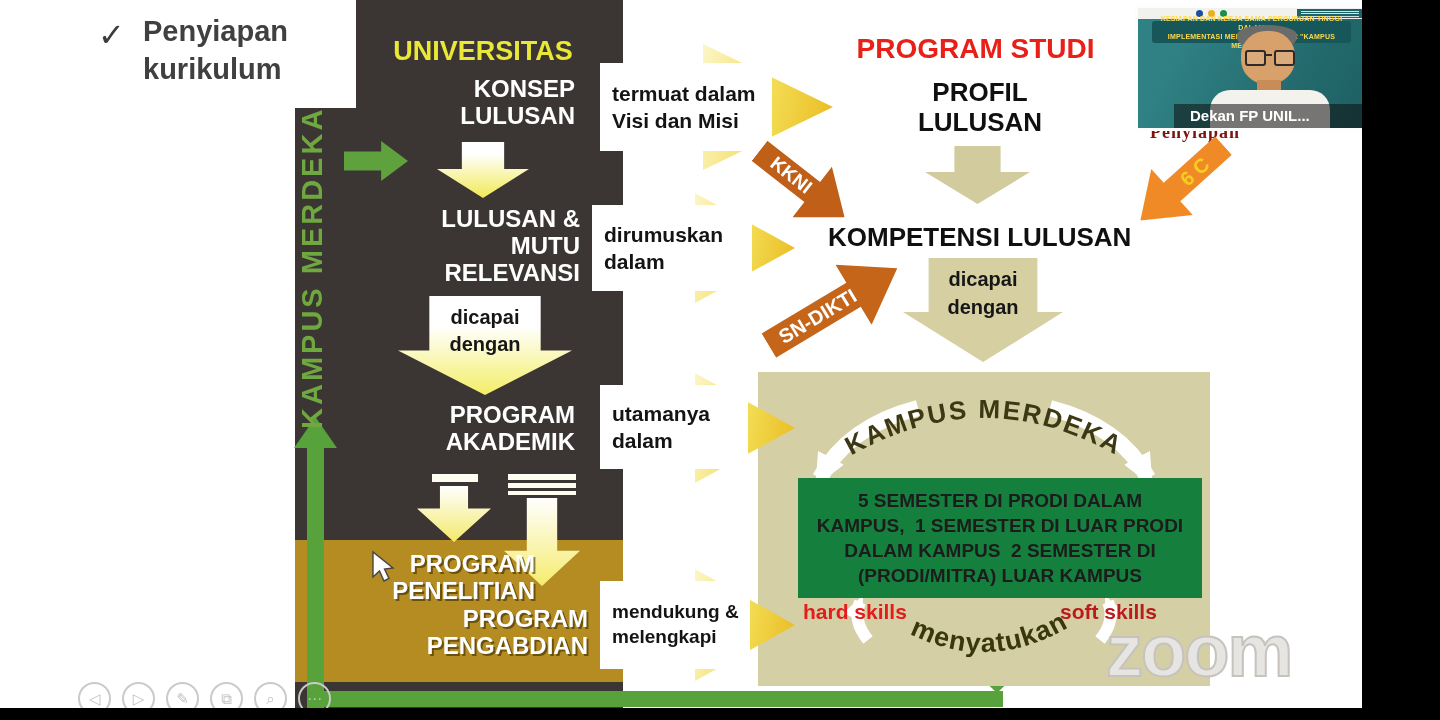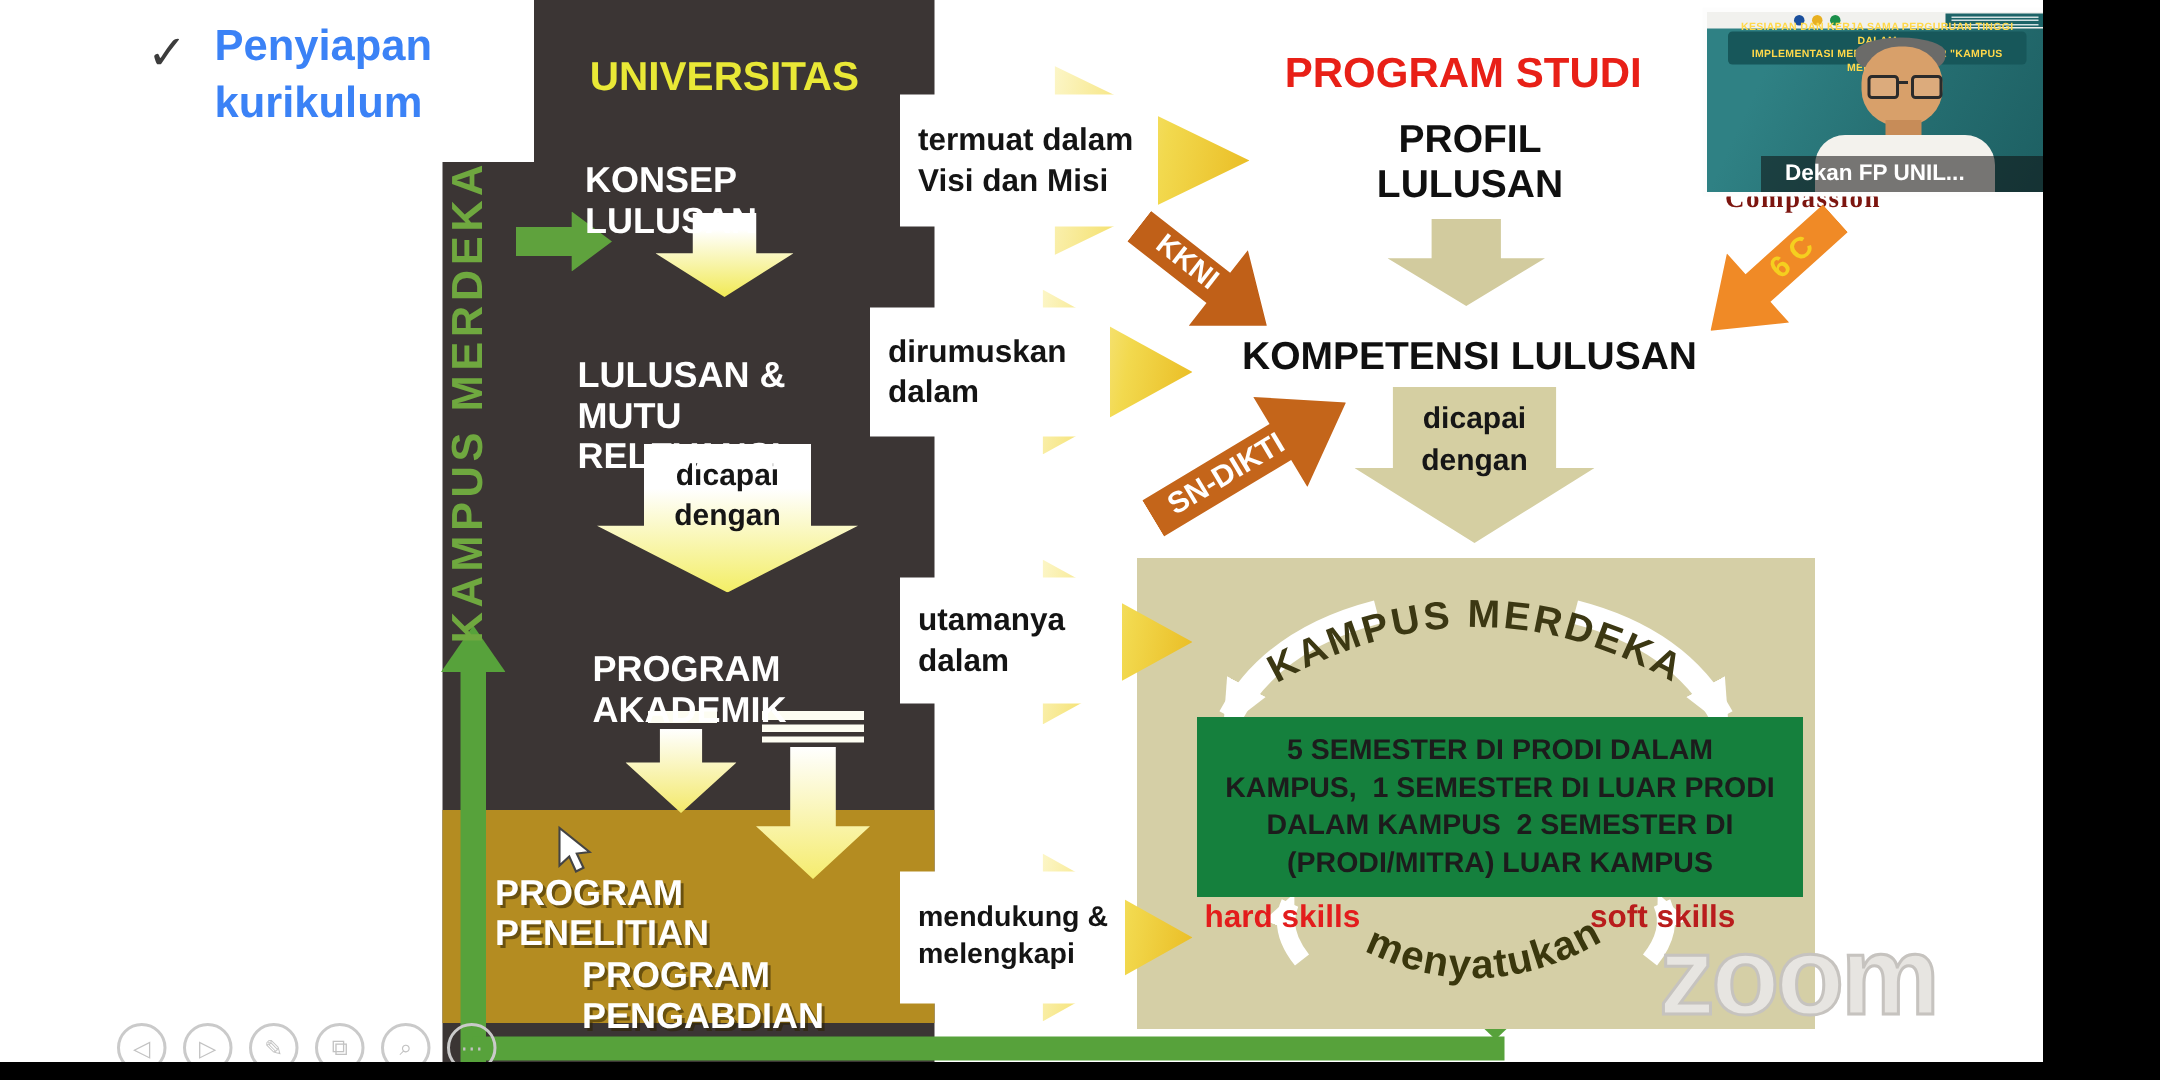--- a/index.html
+++ b/index.html
@@ -4,26 +4,26 @@
 <style>
   html,body{margin:0;padding:0;background:#888;}
   #stage{position:relative;width:1440px;height:720px;background:#ffffff;overflow:hidden;
          font-family:"Liberation Sans","DejaVu Sans",sans-serif;}
   .abs{position:absolute;}
   
   .dark-col{left:295px;top:0;width:328px;height:712px;background:#3b3534;z-index:1;}
   .gold-band{left:295px;top:540px;width:328px;height:142px;background:#b48c21;z-index:2;}
   .white-corner{left:0;top:0;width:356px;height:108px;background:#ffffff;z-index:8;}
   .check{left:98px;top:16px;font-size:32px;font-weight:bold;color:#3c3c3c;z-index:9;}
-  .check-label{left:143px;top:12px;width:205px;font-size:29px;font-weight:bold;color:#3b82f6;line-height:1.32;z-index:9;}
+  .check-label{left:143px;top:12px;width:205px;font-size:29px;font-weight:bold;color:#404040;line-height:1.32;z-index:9;}
   
   .uni-title{left:378px;top:36px;width:210px;text-align:center;font-size:27px;font-weight:bold;color:#e9e836;z-index:5;}
   .side-label{left:296px;top:102px;width:34px;height:332px;writing-mode:vertical-rl;transform:rotate(180deg);
               font-size:29px;font-weight:bold;color:#6fa83f;letter-spacing:3px;text-align:center;z-index:5;}
-  .node{text-align:left;font-weight:bold;color:#fff;line-height:1.12;z-index:5;margin-top:32px;}
+  .node{text-align:right;font-weight:bold;color:#fff;line-height:1.12;z-index:5;}
   .konsep{left:390px;top:76px;width:185px;font-size:24px;}
   .mutu{left:385px;top:206px;width:195px;font-size:24px;}
   .akademik{left:395px;top:402px;width:180px;font-size:24px;}
   .penelitian{left:330px;top:551px;width:205px;font-size:24px;text-shadow:2px 2px 0 rgba(45,32,0,.55);}
   .pengabdian{left:388px;top:606px;width:200px;font-size:24px;text-shadow:2px 2px 0 rgba(45,32,0,.55);}
   .yarrow{clip-path:polygon(27% 0,73% 0,73% 48%,100% 48%,50% 100%,0 48%,27% 48%);
           background:linear-gradient(#ffffff 20%,#f1ea55);z-index:4;}
   .ya1{left:437px;top:142px;width:92px;height:56px;}
   .big-dicapai{left:398px;top:296px;width:174px;height:99px;
           clip-path:polygon(18% 0,82% 0,82% 55%,100% 55%,50% 100%,0 55%,18% 55%);
@@ -40,21 +40,21 @@
   
   .conn-tri{clip-path:polygon(0 0,100% 50%,0 100%);
         background:linear-gradient(100deg,#fcf6c8,#f2d94e 55%,#e9b91f);z-index:5;}
   .t-a{left:703px;top:44px;width:130px;height:126px;}
   .t-b{left:695px;top:193px;width:100px;height:110px;}
   .t-c{left:695px;top:373px;width:100px;height:110px;}
   .t-d{left:695px;top:569px;width:100px;height:112px;}
   .conn-box{background:#ffffff;display:flex;flex-direction:column;justify-content:center;
         padding-left:12px;font-weight:bold;color:#141414;line-height:1.3;z-index:6;}
   .b-a{left:600px;top:63px;width:160px;height:88px;font-size:21px;}
-  .b-b{left:580px;top:205px;width:148px;height:86px;font-size:21px;}
+  .b-b{left:592px;top:205px;width:148px;height:86px;font-size:21px;}
   .b-c{left:600px;top:385px;width:136px;height:84px;font-size:21px;}
   .b-d{left:600px;top:581px;width:138px;height:88px;font-size:19px;}
   
   .oarrow{display:flex;align-items:center;font-weight:bold;color:#fff;z-index:7;}
   .oarrow .lbl{width:100%;text-align:center;}
   .kkni{left:748px;top:152px;width:108px;height:64px;transform:rotate(38deg);
         clip-path:polygon(0 30%,62% 30%,62% 0,100% 50%,62% 100%,62% 70%,0 70%);
         background:#c06018;font-size:19px;}
   .kkni .lbl{padding-right:28px;}
   .sndikti{left:758px;top:272px;width:150px;height:70px;transform:rotate(-31deg);
@@ -272,21 +272,21 @@
     </div>
     <div class="cam-hair"></div>
     <div class="cam-head"></div>
     <div class="cam-lens" style="left:107px;"></div>
     <div class="cam-lens" style="left:136px;"></div>
     <div class="cam-bridge"></div>
     <div class="cam-neck"></div>
     <div class="cam-shirt"></div>
     <div class="cam-name">Dekan FP UNIL...</div>
   </div>
-  <div class="abs compassion">Compassion</div>
+  <div class="abs compassion">Penyiapan</div>
 
   <div class="abs watermark">zoom</div>
   <div class="abs pillar"></div>
   <div class="abs bottombar"></div>
 
   <div class="abs controls">
     <div class="ctrl">
         <span>◁</span>
       </div>
     <div class="ctrl">

